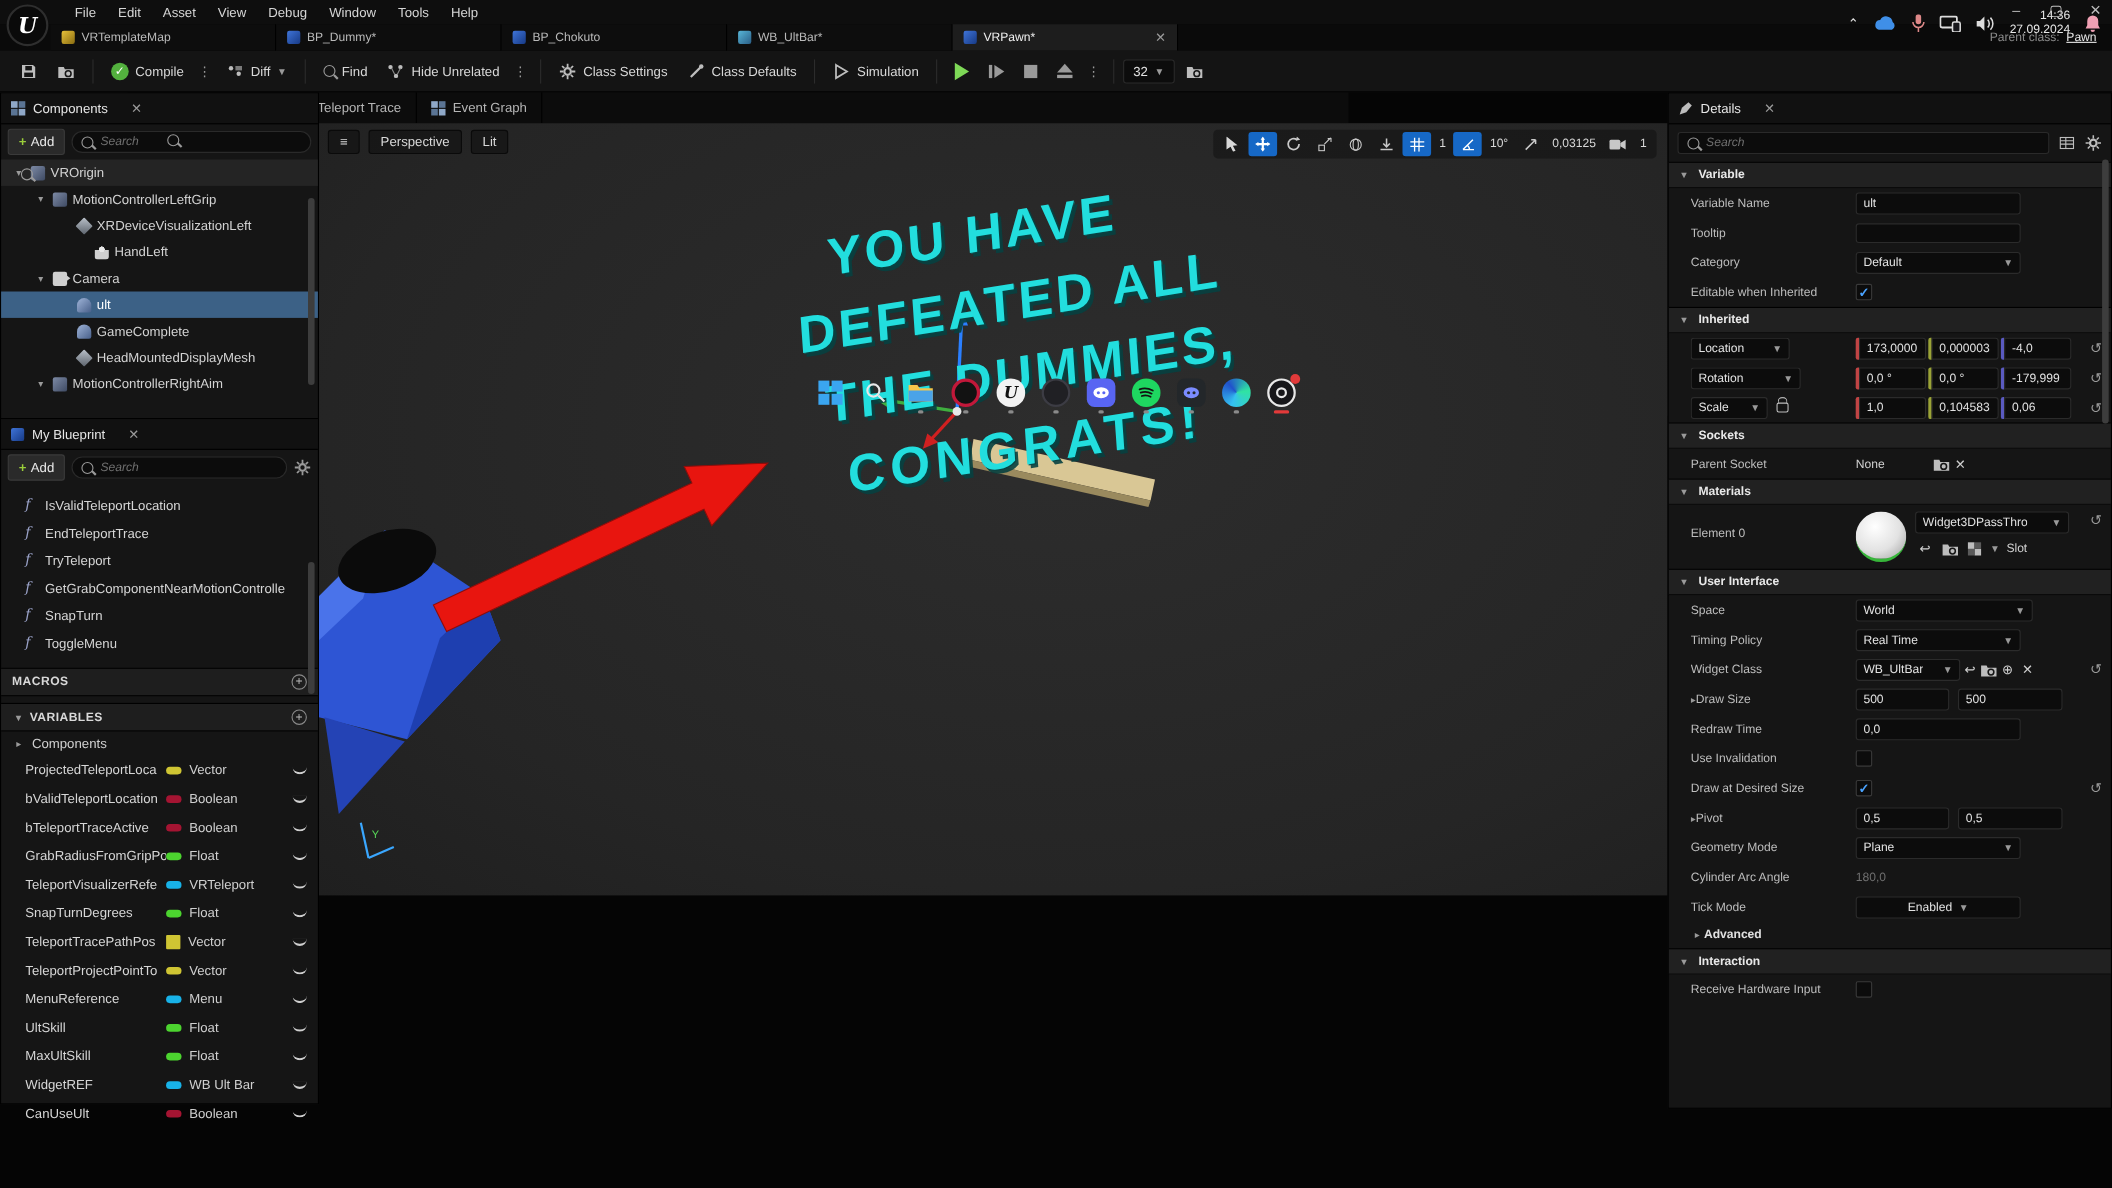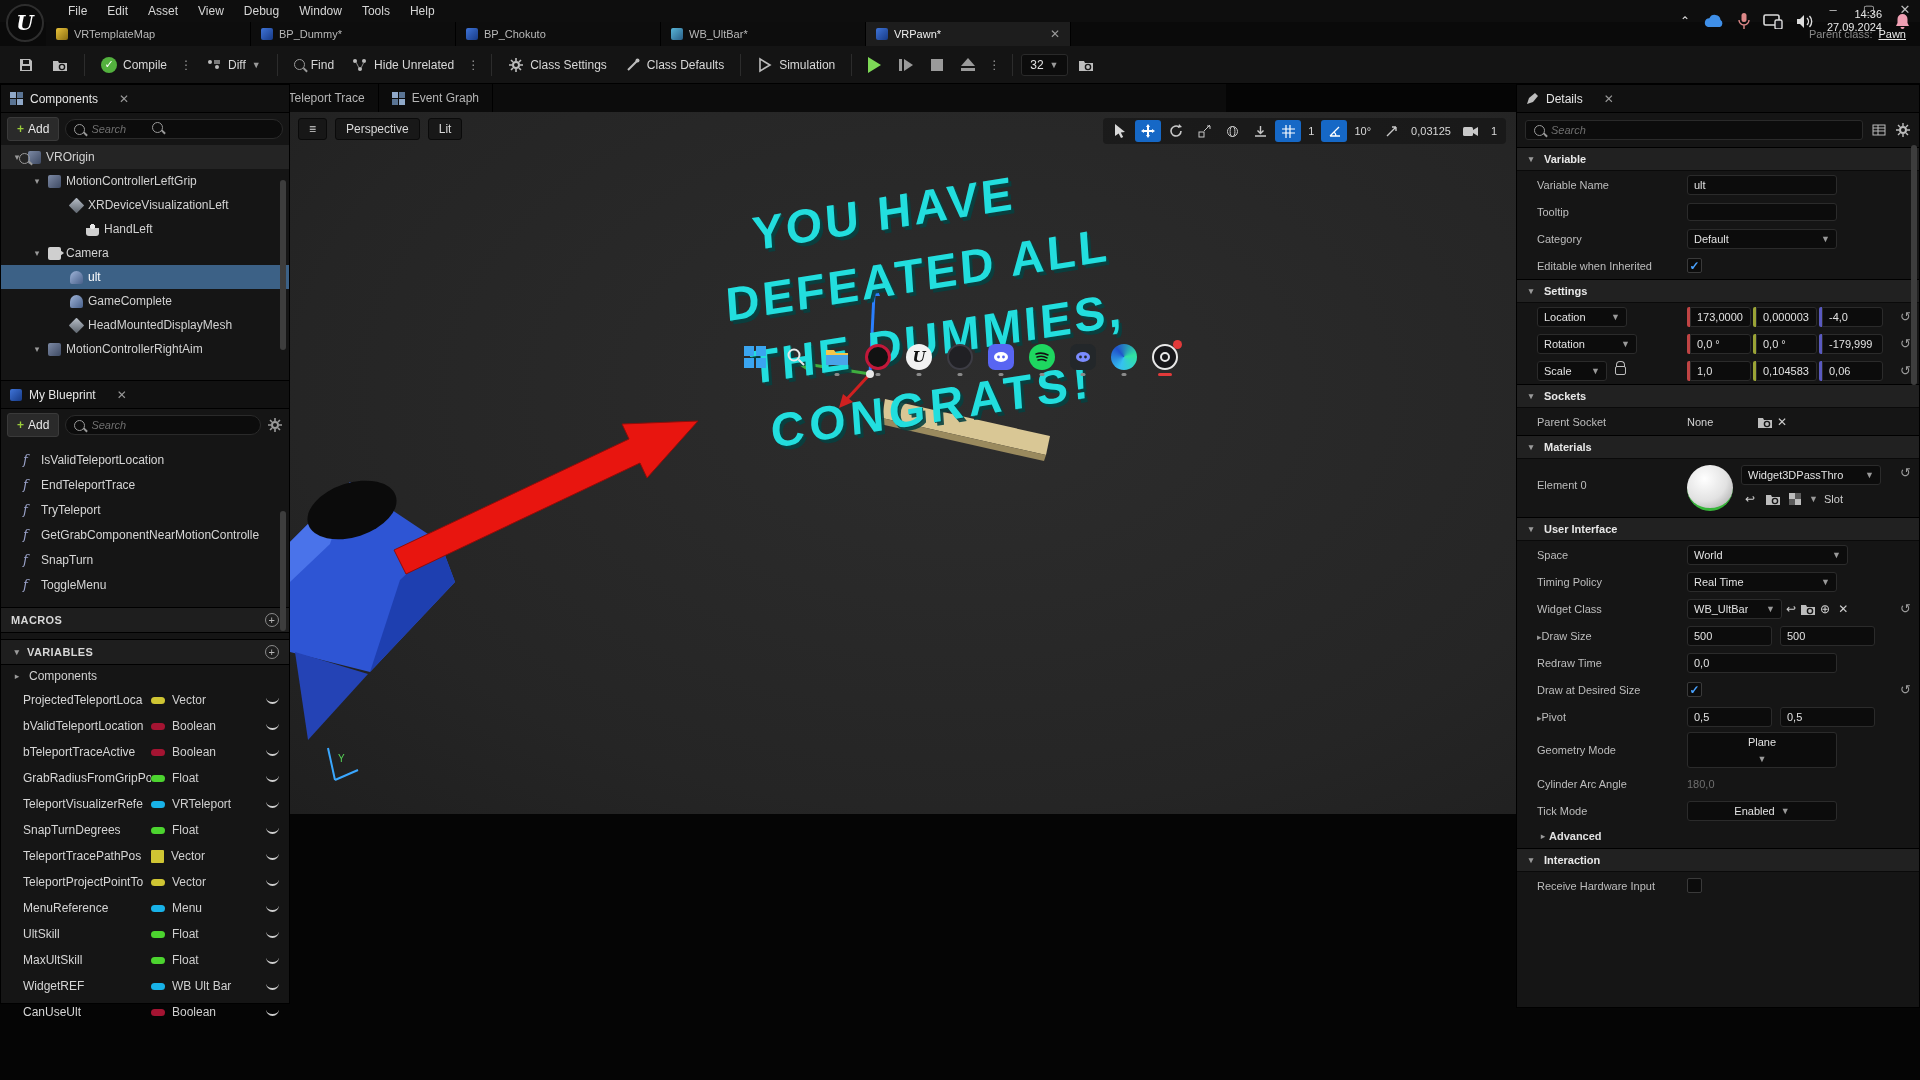--- a/index.html
+++ b/index.html
@@ -707,21 +707,21 @@
       <span class="caret">▼</span>
     </span>
   </div>
   <div class="d-row">
     <span class="d-label">Editable when Inherited</span>
     <span class="chk">✓</span>
   </div>
 
   <div class="d-sec">
       <span class="tw">▾</span>
-      <span>Settings</span>
+      <span>Inherited</span>
     </div>
   <div class="d-row">
     <span class="d-label"><span class="d-field d-drop" style="width:90px;display:inline-flex;">
           <span>Location</span>
           <span class="caret">▼</span>
         </span></span>
     <span class="axis-f">
         <span class="axis-bar" style="background:#c04444;"></span>
         <span class="d-field" style="flex:1;border-radius:0 3px 3px 0;">173,0000</span>
       </span>
@@ -858,32 +858,36 @@
   <div class="d-row">
     <span class="d-label"><span class="tw">▸</span><span>Draw Size</span></span>
     <span class="d-field" style="width:85px;margin-right:8px;">500</span>
     <span class="d-field" style="width:95px;">500</span>
   </div>
   <div class="d-row">
     <span class="d-label">Redraw Time</span>
     <span class="d-field" style="width:150px;">0,0</span>
   </div>
   <div class="d-row">
+    <span class="d-label">Use Invalidation</span>
+    <span class="chk"></span>
+  </div>
+  <div class="d-row">
     <span class="d-label">Draw at Desired Size</span>
     <span class="chk">✓</span>
     <span class="undo">↺</span>
   </div>
   <div class="d-row">
     <span class="d-label"><span class="tw">▸</span><span>Pivot</span></span>
     <span class="d-field" style="width:85px;margin-right:8px;">0,5</span>
     <span class="d-field" style="width:95px;">0,5</span>
   </div>
   <div class="d-row">
     <span class="d-label">Geometry Mode</span>
-    <span class="d-field d-drop" style="width:150px;flex-direction:column;">
+    <span class="d-field d-drop" style="width:150px;">
         <span>Plane</span>
         <span class="caret">▼</span>
       </span>
   </div>
   <div class="d-row">
     <span class="d-label">Cylinder Arc Angle</span>
     <span style="color:#6f6f6f;font-size:11px;">180,0</span>
   </div>
   <div class="d-row">
     <span class="d-label">Tick Mode</span>

